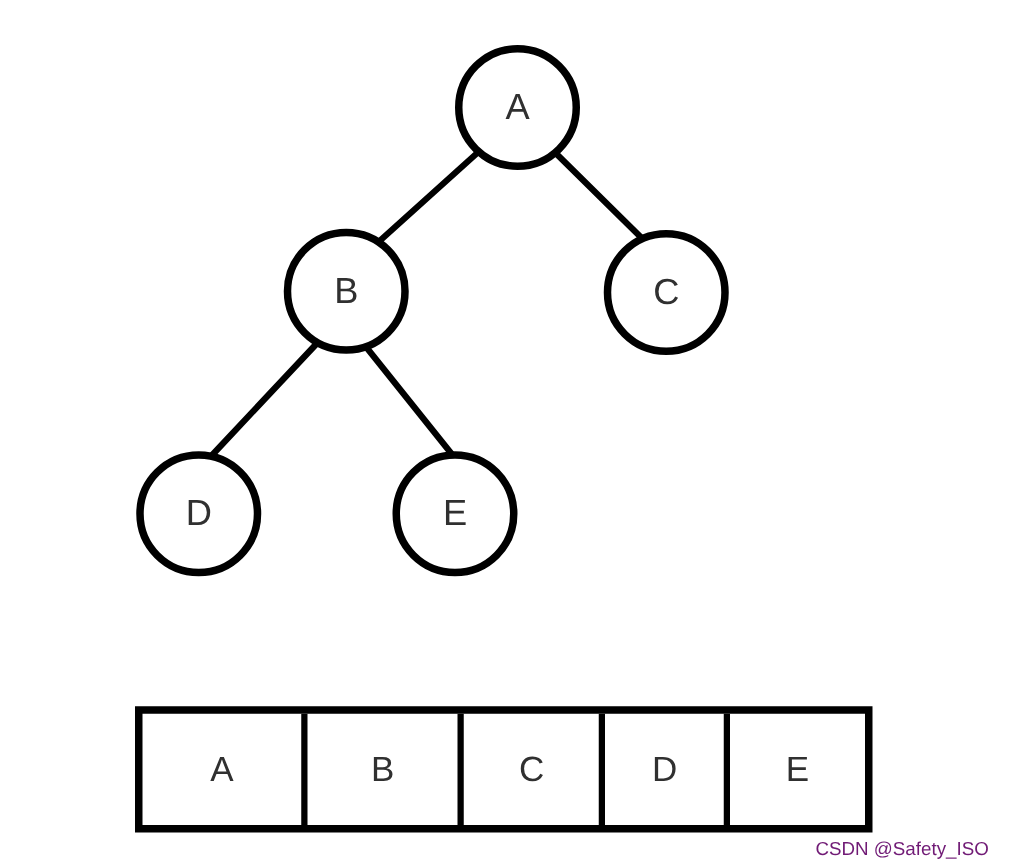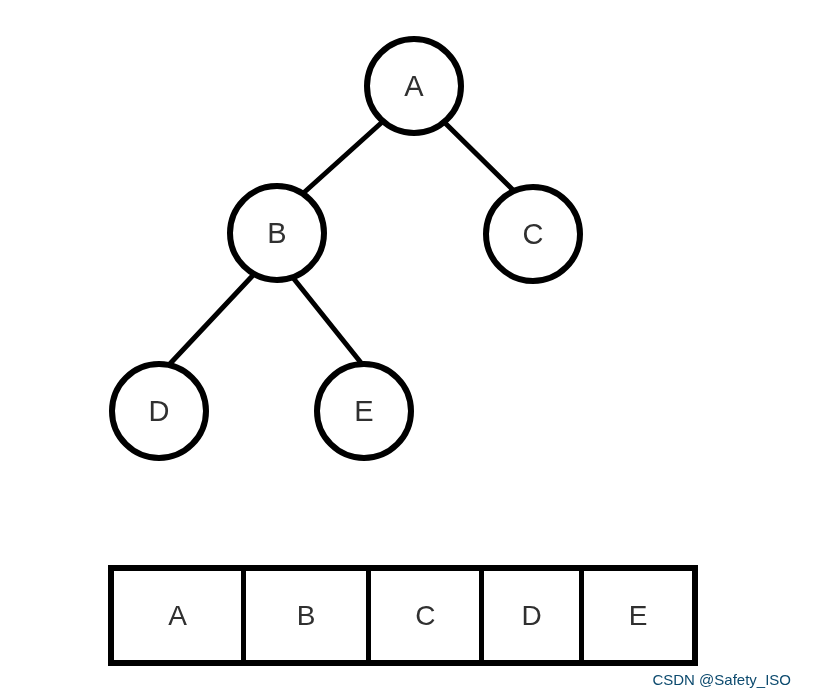--- a/index.html
+++ b/index.html
@@ -82,21 +82,21 @@
   .cell-1 { flex: 127 0 0; }
   .cell-2 { flex: 114 0 0; }
   .cell-3 { flex: 100 0 0; }
   .cell-4 { flex: 114 0 0; }
 
   .watermark {
     position: absolute;
     right: 24px;
     bottom: 4px;
     font-size: 15px;
-    color: #0c4a6e;
+    color: #701a75;
     z-index: 3;
     white-space: nowrap;
   }
 </style>
 </head>
 <body>
 
 <div class="page">
 
   <svg class="edges" viewBox="0 0 815 692" xmlns="http://www.w3.org/2000/svg">

